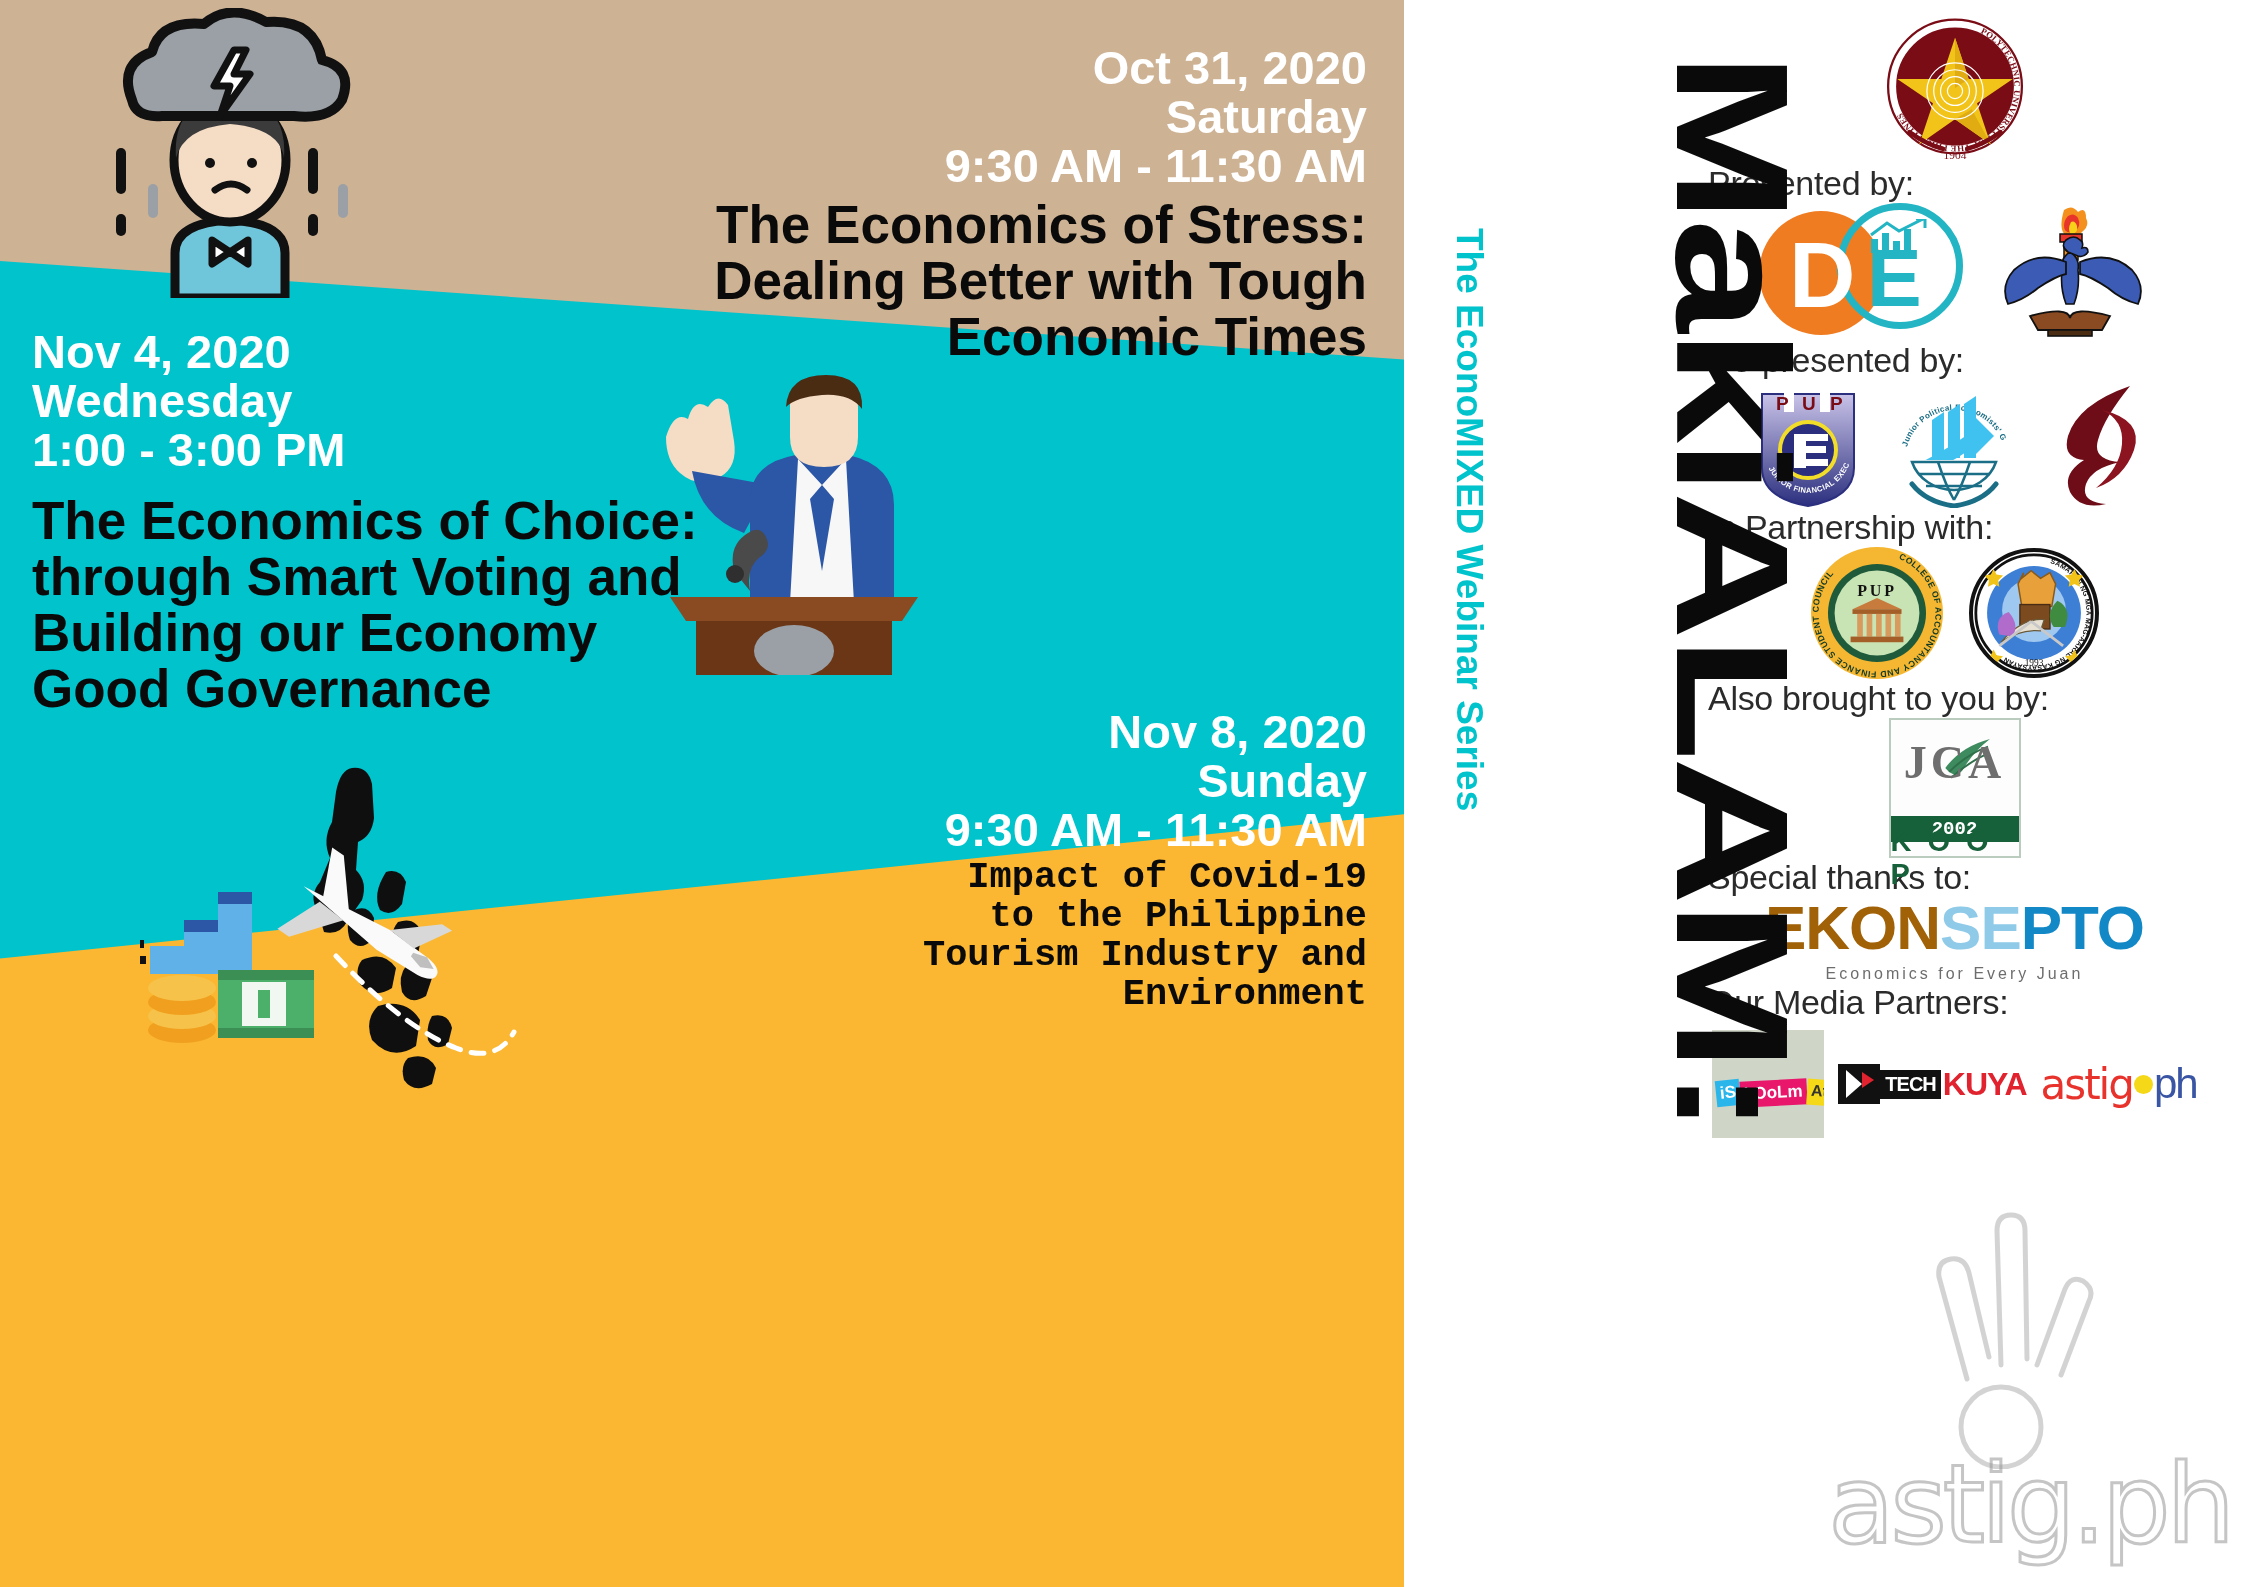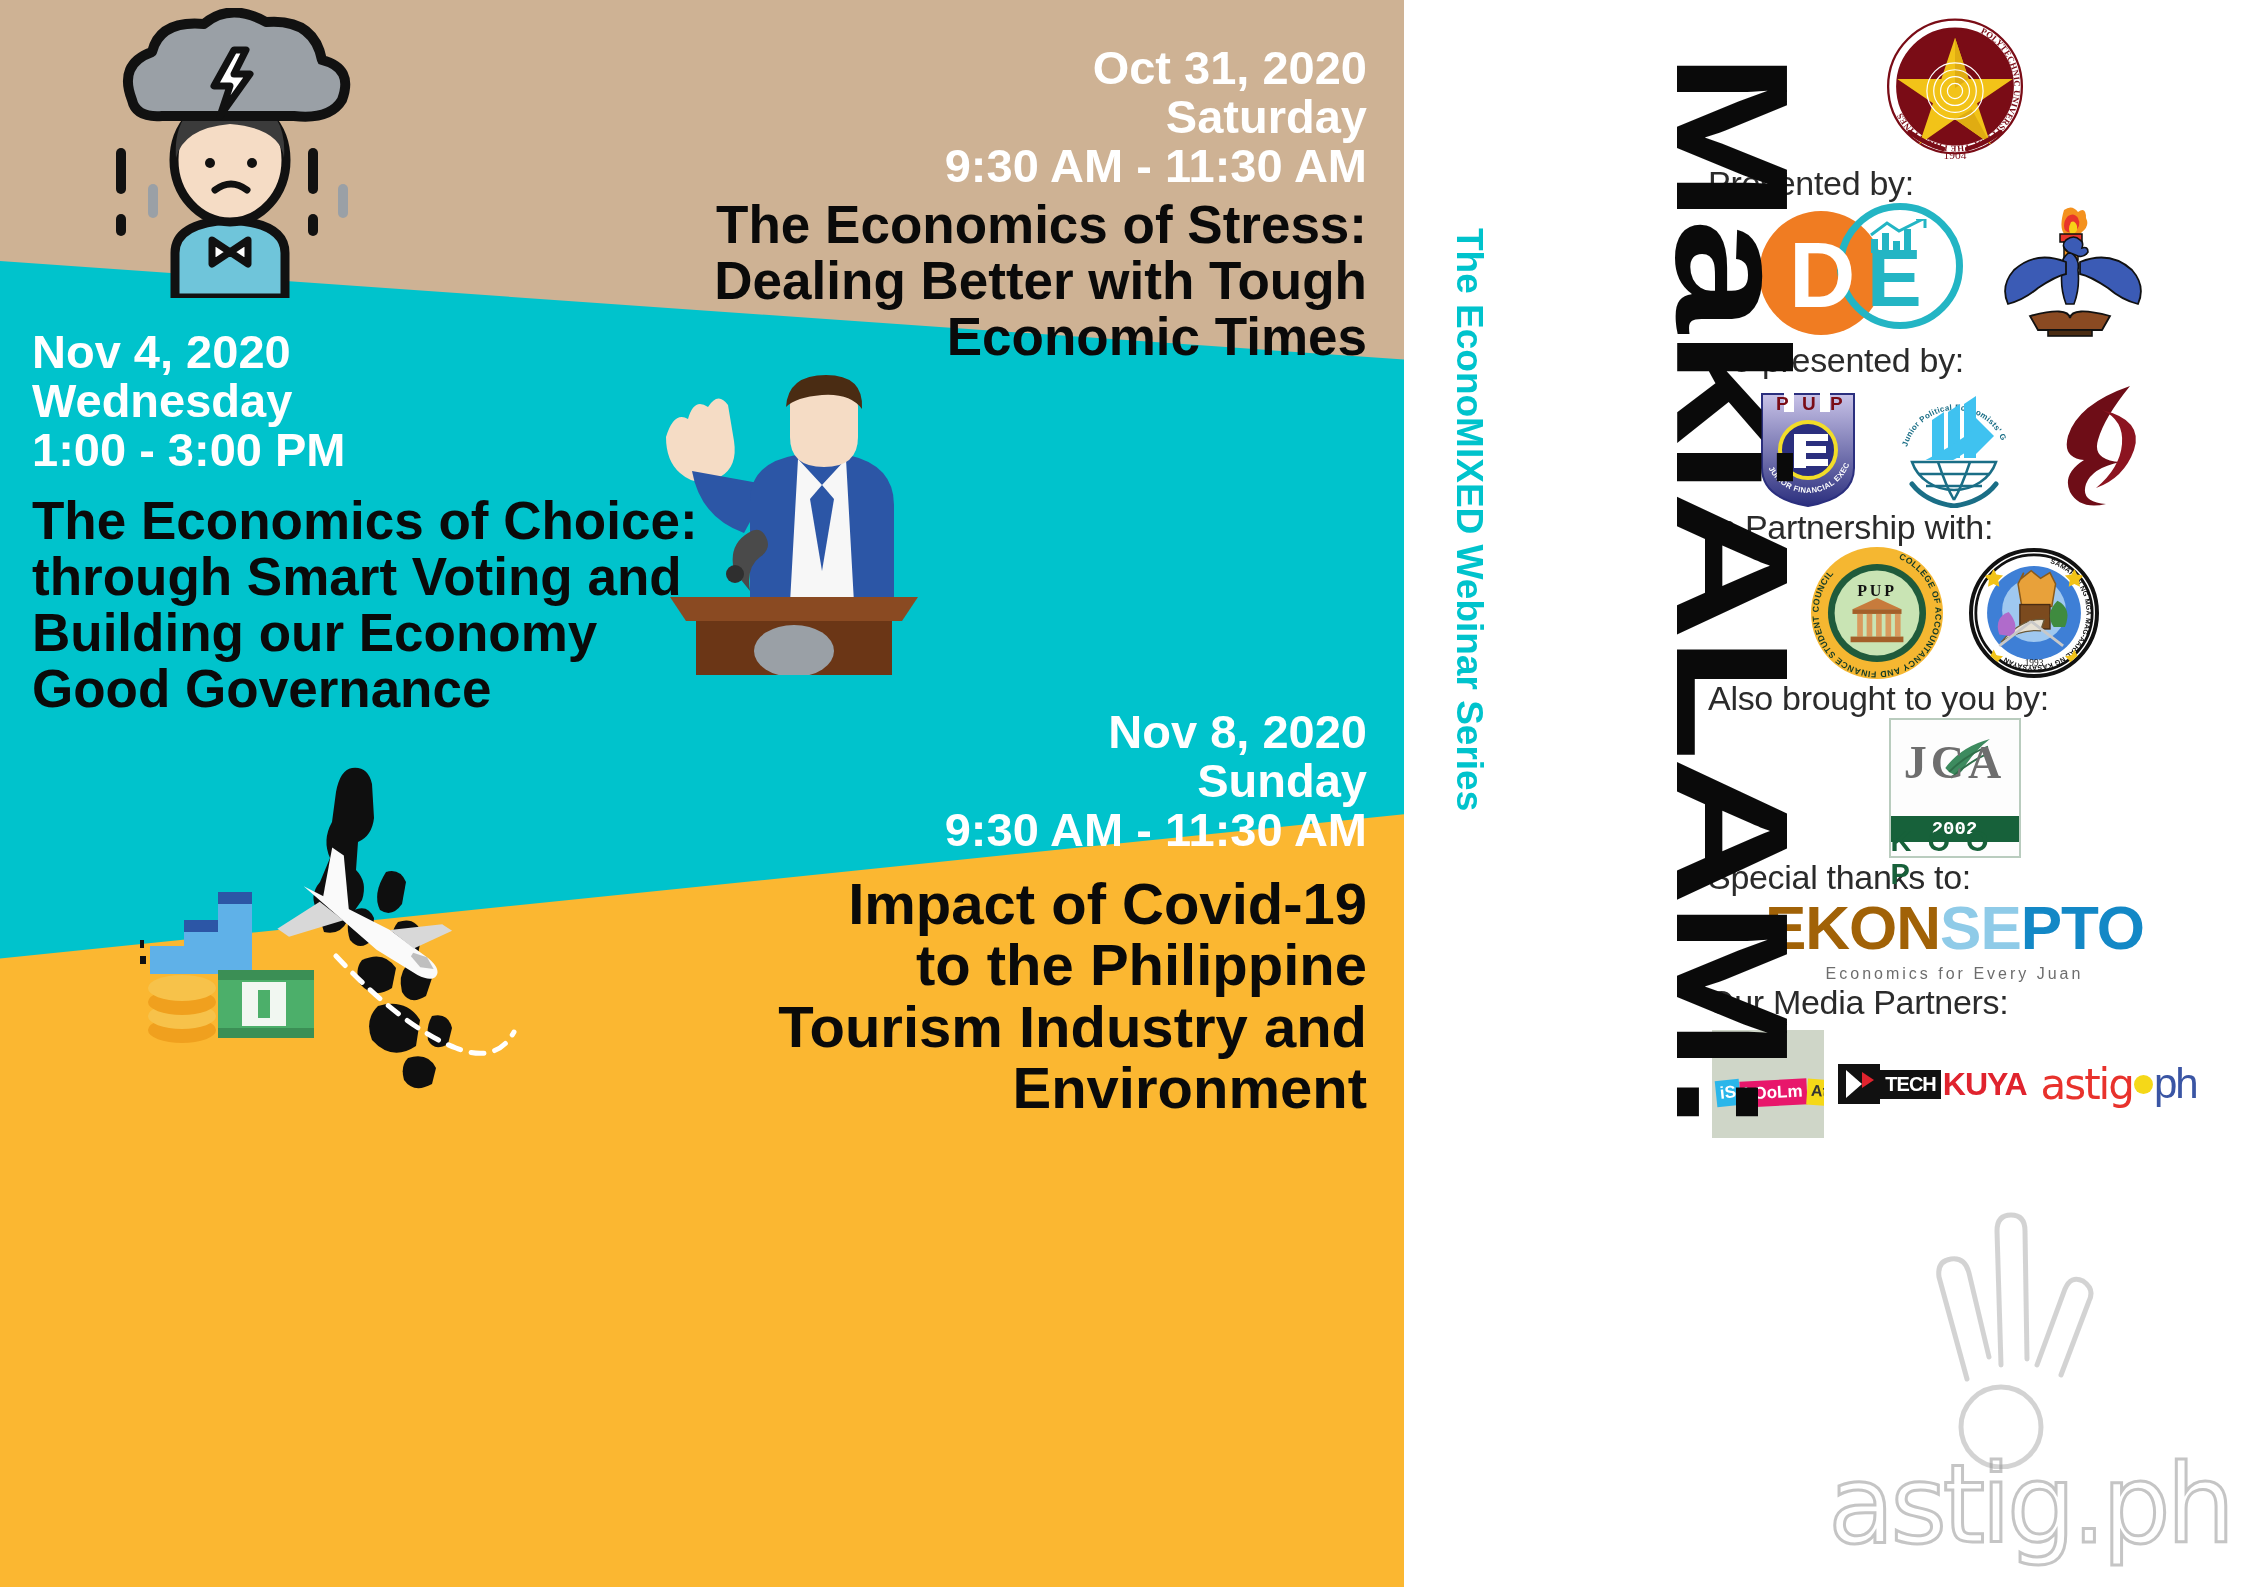--- a/index.html
+++ b/index.html
@@ -36,21 +36,21 @@
   #session-1 .sess-title { font-size:53px; margin-top:6px; }
 
   
   #session-2 { left:32px; top:328px; text-align:left; width:830px; }
   #session-2 .sess-date  { font-size:47px; }
   #session-2 .sess-title { font-size:53px; margin-top:18px; }
 
   
   #session-3 { right:37px; top:708px; text-align:right; width:860px; }
   #session-3 .sess-date  { font-size:47px; }
-  #session-3 .sess-title { font-size:58px; margin-top:18px; }
+  #session-3 .sess-title { font-size:37px; margin-top:3px;font-family:Liberation Mono, monospace; }
 
   
   .illo { position:absolute; z-index:5; }
   #illo-stress { left:80px; top:8px; width:300px; height:290px; }
   #illo-speaker{ left:630px; top:375px; width:320px; height:300px; }
   #illo-travel { left:140px; top:760px; width:380px; height:330px; }
 
   
   #title-column {
     position:absolute; left:1404px; top:0; width:260px; height:1587px;

